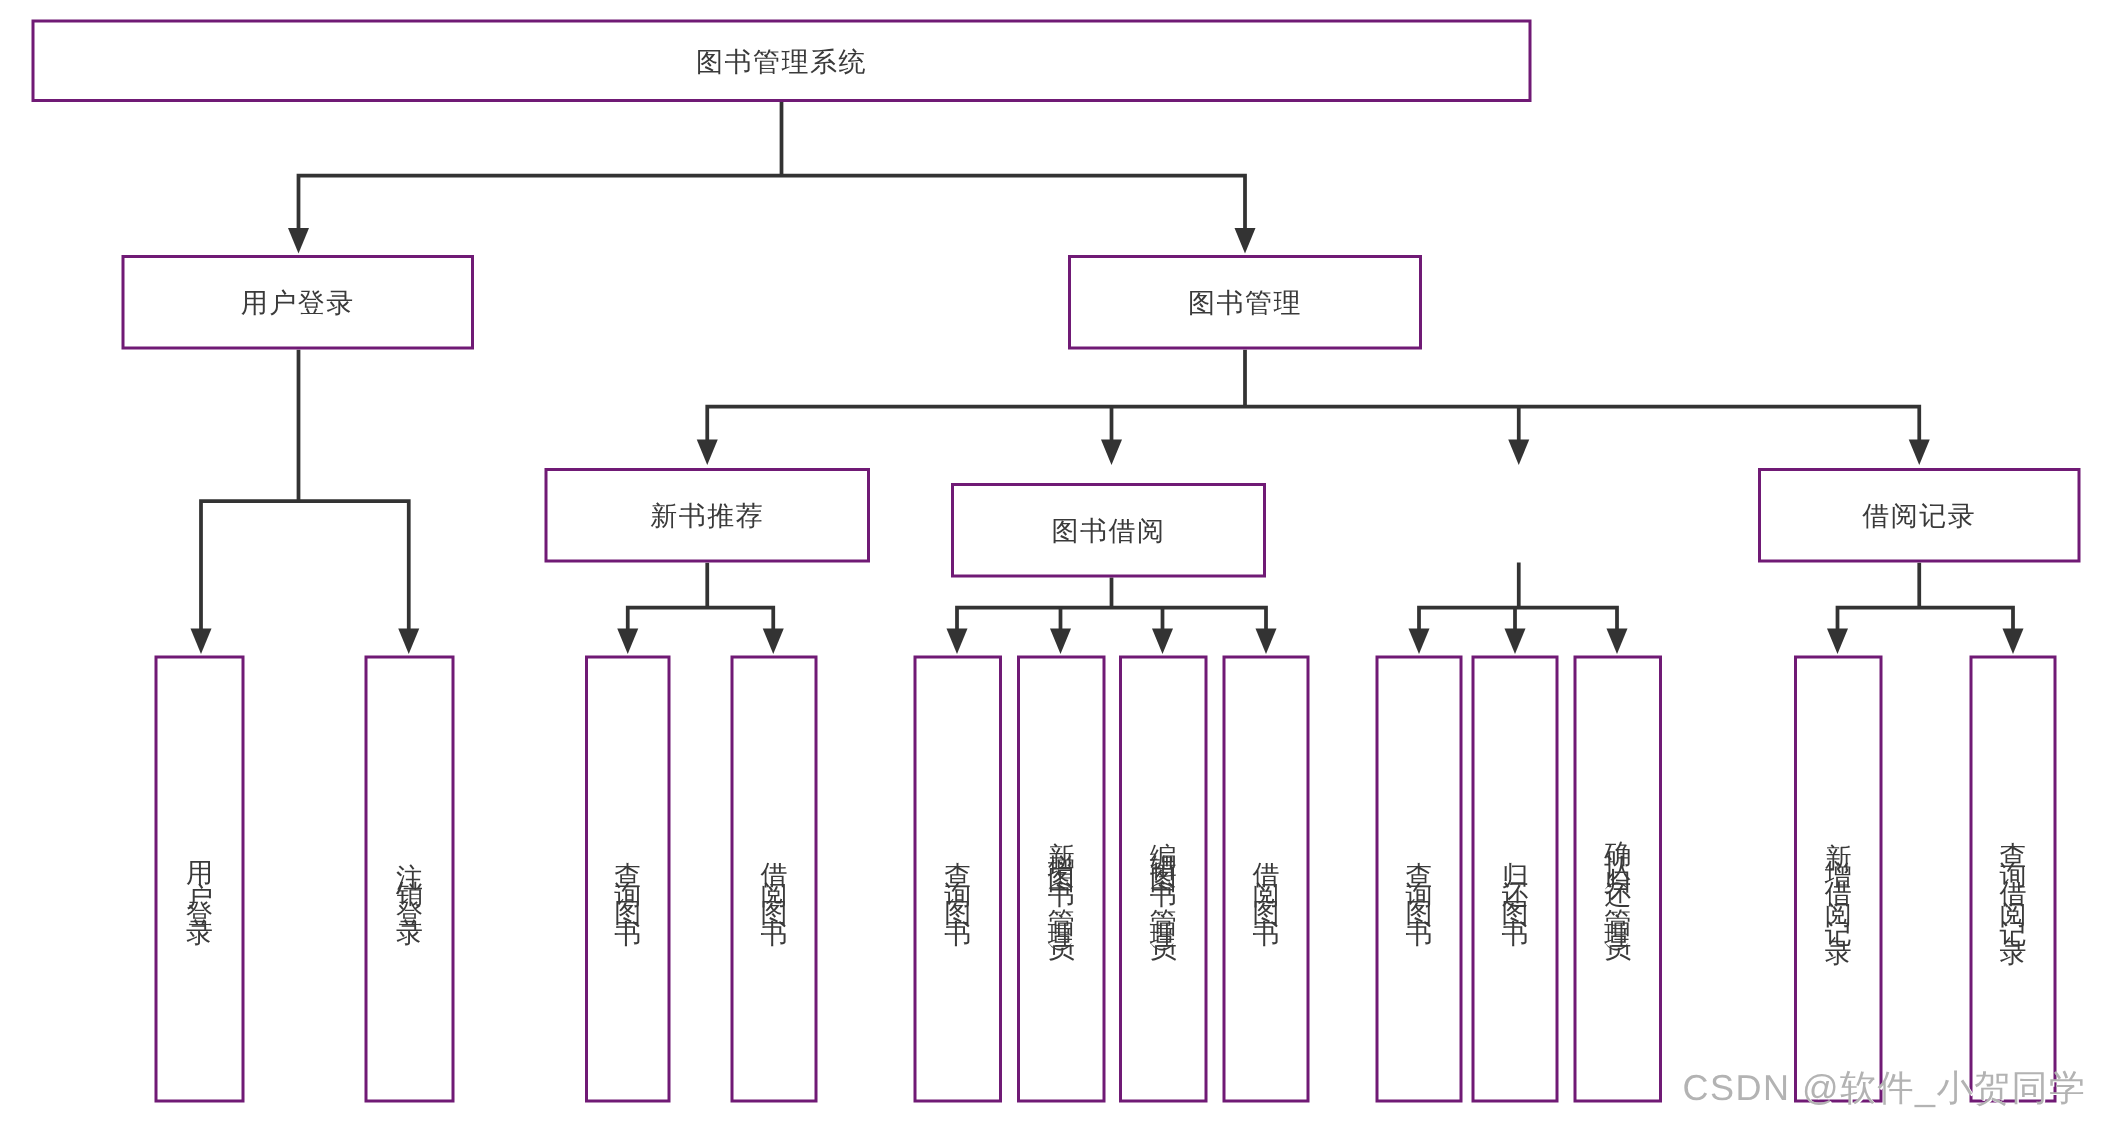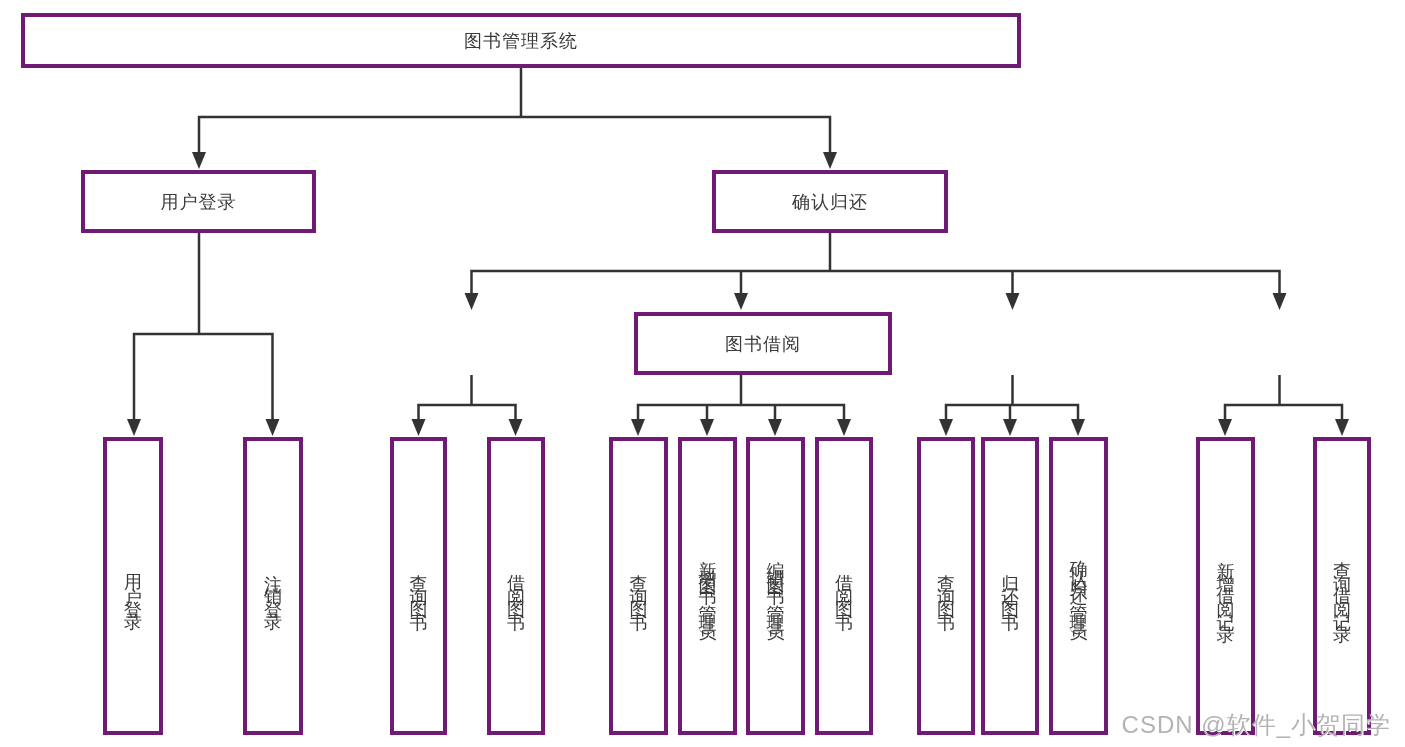--- a/index.html
+++ b/index.html
@@ -12,21 +12,21 @@
     overflow: hidden;
   }
   .connectors {
     position: absolute;
     left: 0; top: 0;
     width: 1405px; height: 747px;
   }
   .box {
     position: absolute;
     box-sizing: border-box;
-    border: 4px solid #701a75;
+    border: 2px solid #701a75;
     background: #ffffff;
     display: flex;
     align-items: center;
     justify-content: center;
     color: #3a3a3a;
   }
   .hbox span {
     font-size: 18px;
     letter-spacing: 1px;
     white-space: nowrap;
@@ -104,25 +104,31 @@
   </svg>
 
   <div class="box hbox" style="left:21px;top:13px;width:1000px;height:55px">
     <span>图书管理系统</span>
   </div>
 
   <div class="box hbox" style="left:81px;top:170px;width:235px;height:63px">
     <span>用户登录</span>
   </div>
   <div class="box hbox" style="left:712px;top:170px;width:236px;height:63px">
-    <span>确认归还</span>
+    <span>图书管理</span>
   </div>
 
-  <div class="box hbox" style="left:634px;top:312px;width:258px;height:63px">
+  <div class="box hbox" style="left:363px;top:312px;width:217px;height:63px">
+    <span>新书推荐</span>
+  </div>
+  <div class="box hbox" style="left:634px;top:322px;width:210px;height:63px">
     <span>图书借阅</span>
+  </div>
+  <div class="box hbox" style="left:1172px;top:312px;width:215px;height:63px">
+    <span>借阅记录</span>
   </div>
 
   <div class="box vbox" style="left:103px;top:437px;width:60px;height:298px">
     <span>用户登录</span>
   </div>
   <div class="box vbox" style="left:243px;top:437px;width:60px;height:298px">
     <span>注销登录</span>
   </div>
 
   <div class="box vbox" style="left:390px;top:437px;width:57px;height:298px">

